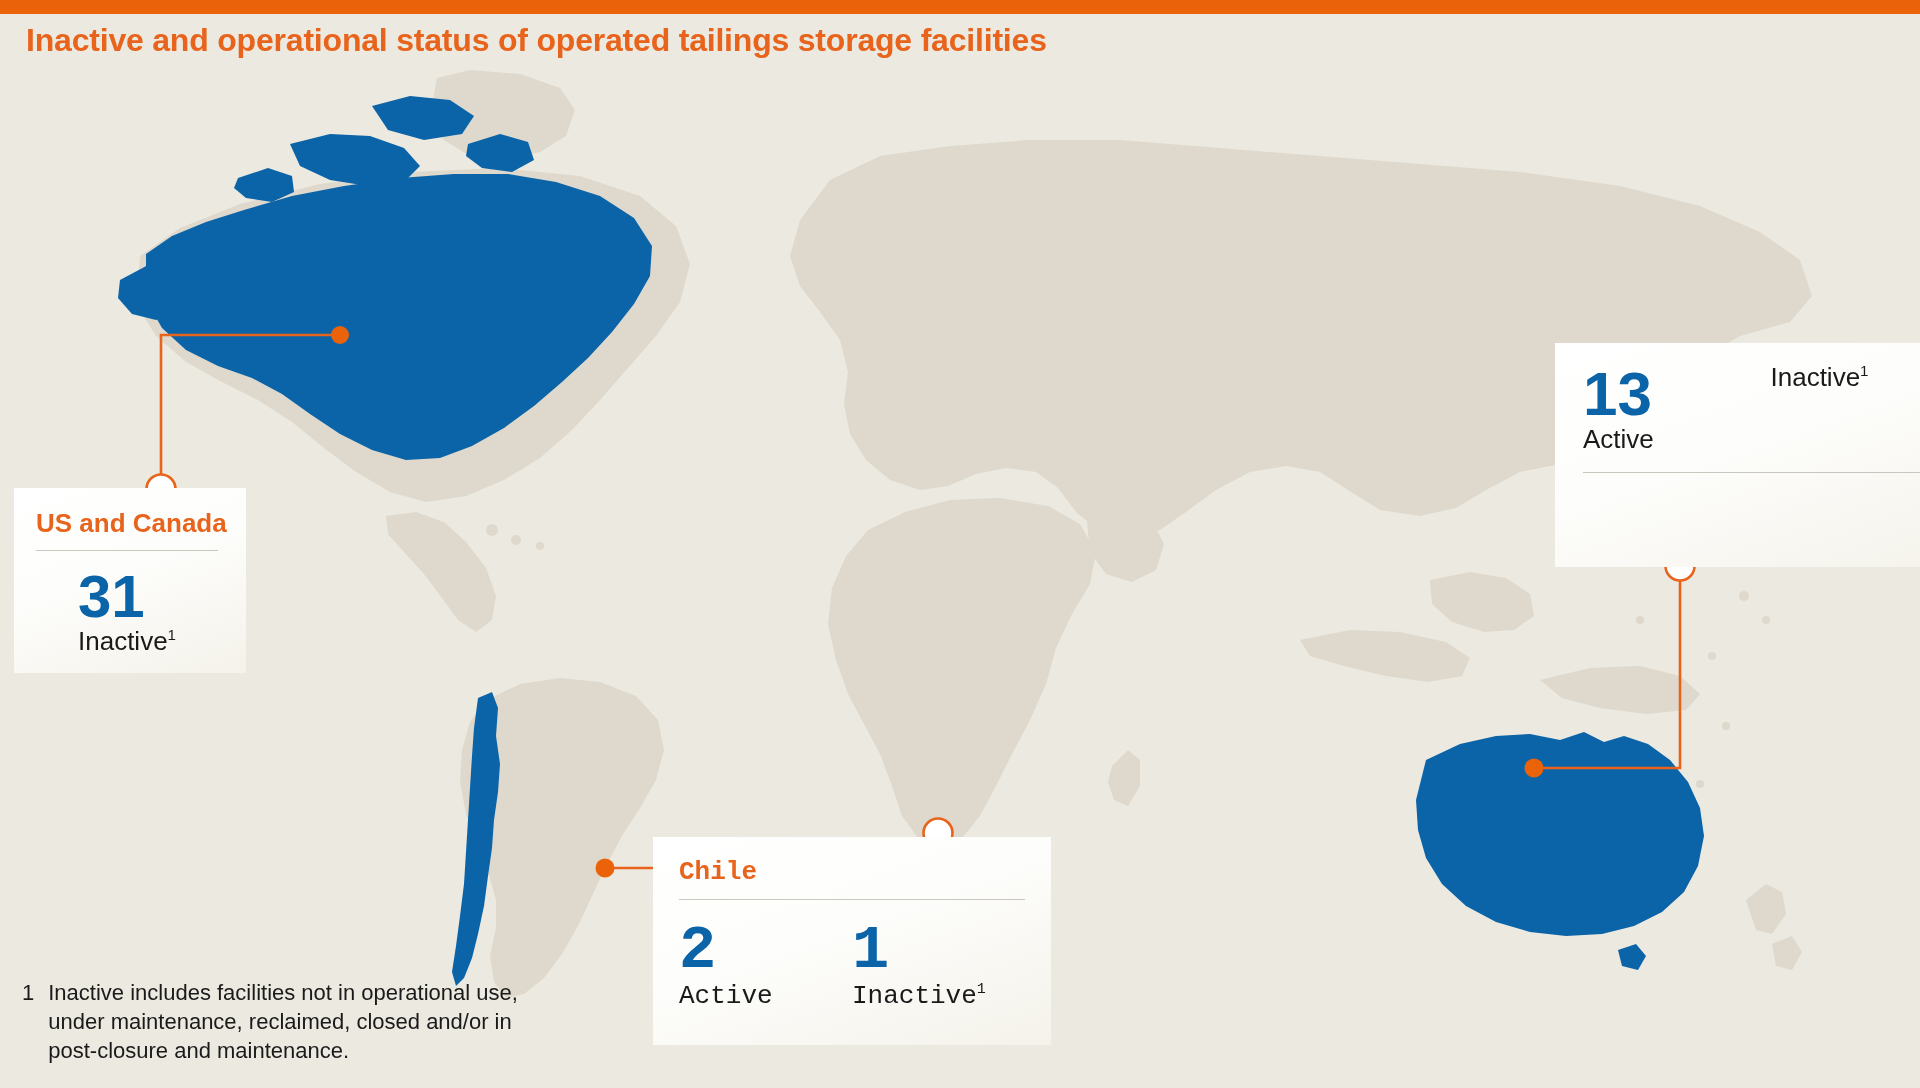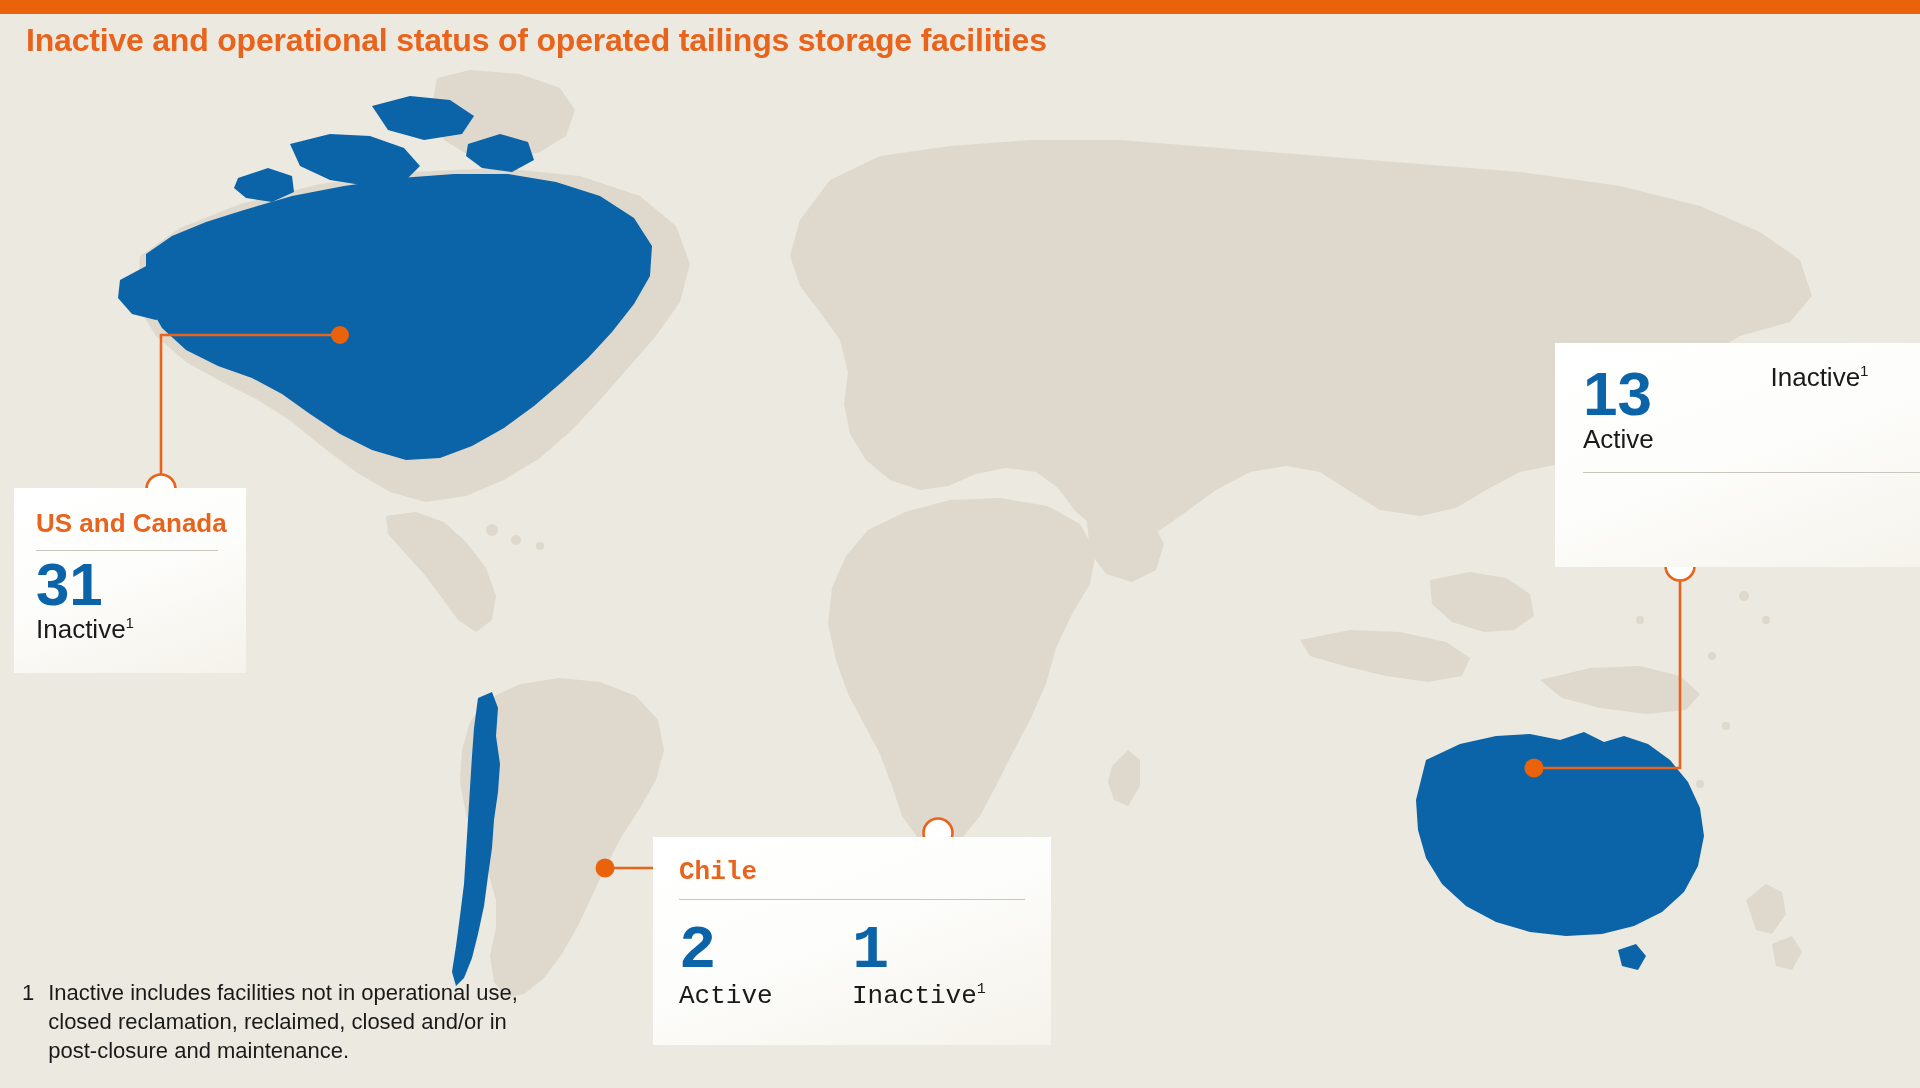--- a/index.html
+++ b/index.html
@@ -106,21 +106,21 @@
 
   
   #card-us {
     left: 14px;
     top: 488px;
     width: 232px;
     height: 185px;
     padding: 22px 28px 0 22px;
   }
   #card-us .card-title { margin-bottom: 14px; }
-  #card-us .stats-row { margin-top: 4px; }
+  #card-us .stats-row { margin-top: 16px; justify-content: center; }
   #card-us .stat-value { font-size: 60px; }
 
   
   #card-chile {
     left: 653px;
     top: 837px;
     width: 398px;
     height: 208px;
     padding: 22px 26px 0 26px;
     font-family: Liberation Mono, monospace;
@@ -310,16 +310,16 @@
       </div>
       <div class="stat">
         <span class="stat-label"><span>Inactive</span><span class="sup">1</span></span>
       </div>
     </div>
     <div class="card-rule"></div>
   </div>
 
   <div id="footnote">
     <span id="footnote-marker">1</span>
-    <span id="footnote-text">Inactive includes facilities not in operational use, closed reclamation, reclaimed, closed and/or in post-closure and maintenance.</span>
+    <span id="footnote-text">Inactive includes facilities not in operational use, under maintenance, reclaimed, closed and/or in post-closure and maintenance.</span>
   </div>
 
 </div>
 
 </body></html>

